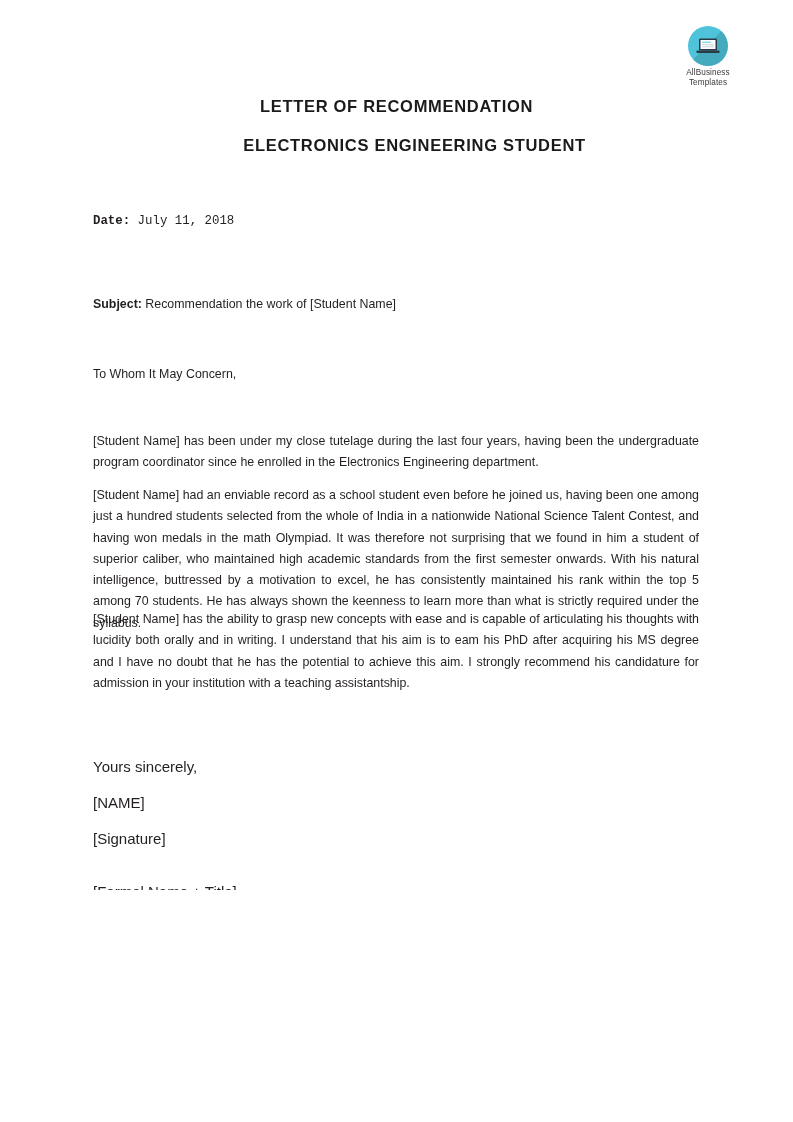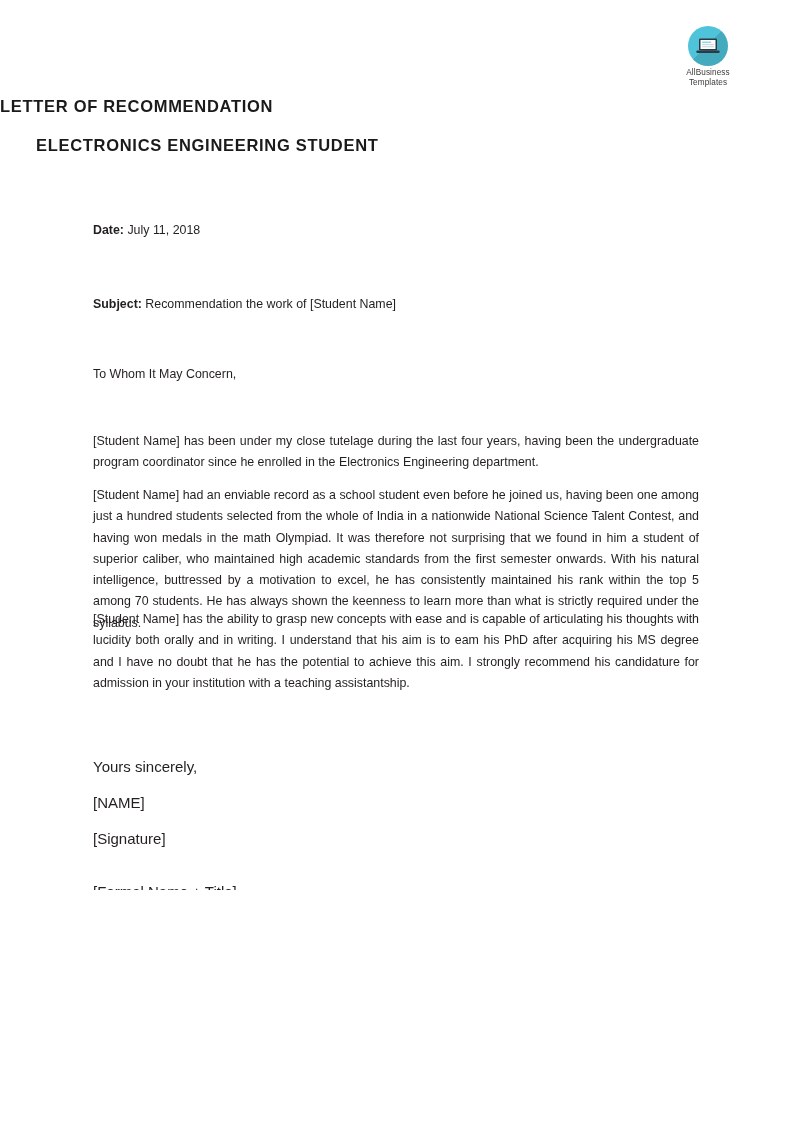--- a/index.html
+++ b/index.html
@@ -58,20 +58,21 @@
     color: #3a3a3a;
     letter-spacing: 0.1px;
   }
 
   
   .title-block {
     position: absolute;
     left: 0;
     right: 0;
     top: 94px;
+    text-align: center;
   }
   .doc-title {
     font-size: 16.5px;
     font-weight: bold;
     letter-spacing: 0.7px;
     line-height: 24px;
     color: #1a1a1a;
   }
   .doc-title.second {
     margin-top: 15px;
@@ -86,21 +87,21 @@
     width: 606px;
   }
   .meta-line {
     font-size: 12.4px;
     line-height: 18px;
     color: #231f20;
   }
   .meta-line .lbl {
     font-weight: bold;
   }
-  .row-date   { position: absolute; top: 221px; }
+  .row-date   { position: absolute; top: 212px; font-family: Liberation Mono, monospace; }
   .row-subject{ position: absolute; top: 295px; }
   .row-salut  { position: absolute; top: 365px; }
 
   .para {
     position: absolute;
     width: 606px;
     font-size: 12.4px;
     line-height: 21.3px;
     text-align: justify;
     color: #231f20;

